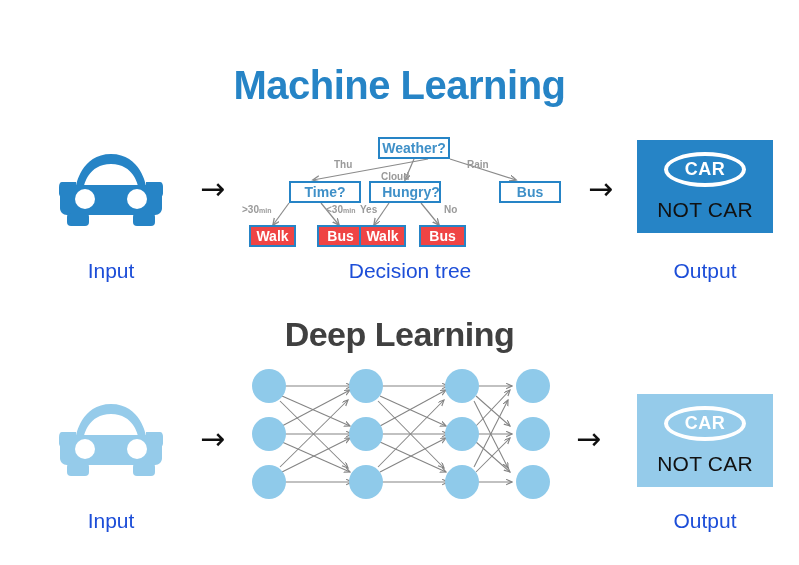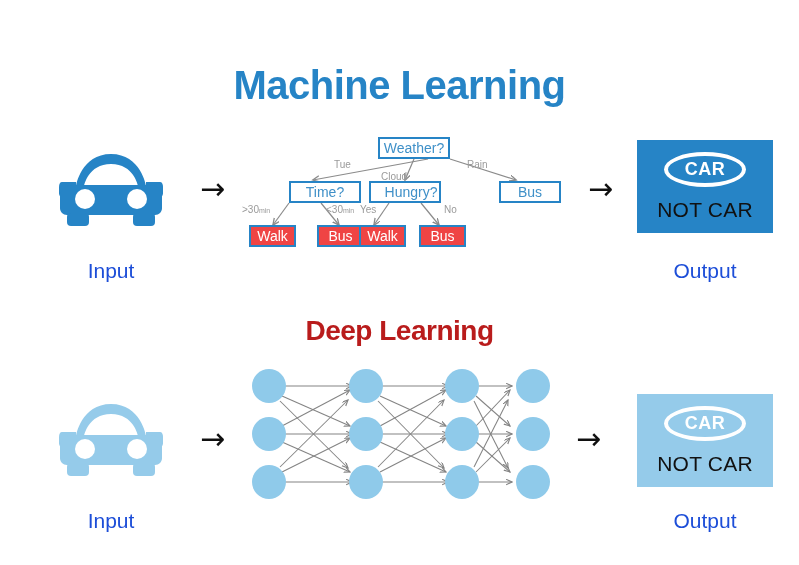--- a/index.html
+++ b/index.html
@@ -14,21 +14,21 @@
 
   
   .title{
     position:absolute;
     width:100%;
     text-align:center;
     font-weight:bold;
     letter-spacing:-0.5px;
   }
   #ml-title{top:47px;font-size:40px;color:#2684C6;}
-  #dl-title{top:299px;font-size:28px;color:#b91c1c;}
+  #dl-title{top:299px;font-size:34px;color:#404040;}
 
   
   .caption{
     position:absolute;
     font-size:21px;
     color:#1d4ed8;
     text-align:center;
     white-space:nowrap;
   }
 
@@ -68,21 +68,21 @@
   }
   .out-panel .notcar{
     margin-top:11px;
     color:#111111;
     font-weight:normal;
     font-size:21px;
     letter-spacing:0.2px;
   }
 
   
-  #tree{position:absolute;left:235px;top:112px;width:345px;height:125px;}
+  #tree{position:absolute;left:235px;top:112px;width:345px;height:125px;font-weight:bold;}
   .node{
     position:absolute;
     box-sizing:border-box;
     display:flex;align-items:center;justify-content:center;
     white-space:nowrap;
   }
   .node.hollow{
     background:#ffffff;
     border:2px solid #2684C6;
     color:#3F90C8;
@@ -158,21 +158,21 @@
         <line x1="86" y1="75" x2="104" y2="97"></line>
 
         <line x1="154" y1="75" x2="139" y2="97"></line>
 
         <line x1="186" y1="75" x2="204" y2="97"></line>
       </g>
     </svg>
 
     <div class="node hollow" style="left:143px;top:9px;width:72px;height:22px;">Weather?</div>
 
-    <div class="edge-label" style="left:99px;top:31px;">Tue</div>
+    <div class="edge-label" style="left:99px;top:31px;">Thu</div>
     <div class="edge-label" style="left:146px;top:43px;">Cloud</div>
     <div class="edge-label" style="left:232px;top:31px;">Rain</div>
 
     <div class="node hollow" style="left:34px;top:53px;width:72px;height:22px;margin-left:20px;">Time?</div>
     <div class="node hollow" style="left:134px;top:53px;width:72px;height:22px;padding-left:12px;">Hungry?</div>
     <div class="node hollow" style="left:264px;top:53px;width:62px;height:22px;">Bus</div>
 
     <div class="edge-label" style="left:7px;top:76px;">
       <span>&gt;30</span><span class="sub">min</span>
     </div>
@@ -192,20 +192,21 @@
   <div class="big-arrow" style="left:588px;top:158px;">→</div>
 
   <div class="out-panel" style="left:637px;top:124px;width:136px;height:93px;background:#2684C6;">
     <div class="oval">
       <span>CAR</span>
     </div>
     <div class="notcar">NOT CAR</div>
   </div>
 
   <div class="caption" style="left:48px;top:243px;width:126px;">Input</div>
+  <div class="caption" style="left:305px;top:243px;width:210px;">Decision tree</div>
   <div class="caption" style="left:637px;top:243px;width:136px;">Output</div>
 
   <div class="title" id="dl-title">Deep Learning</div>
 
   <div class="car-wrap" style="left:50px;top:376px;">
     <svg width="122" height="86" viewBox="0 0 122 86" aria-hidden="true">
       <g fill="#95CBEA">
         <path d="M26 44 C26 44 31 12 61 12 C91 12 96 44 96 44 L88 44
                  C88 44 84 22 61 22 C38 22 34 44 34 44 Z"></path>
         <path d="M12 40 L26 40 L26 56 L14 56 C11 56 9 54 9 51 L9 45 C9 42 10 40 12 40 Z"></path>

